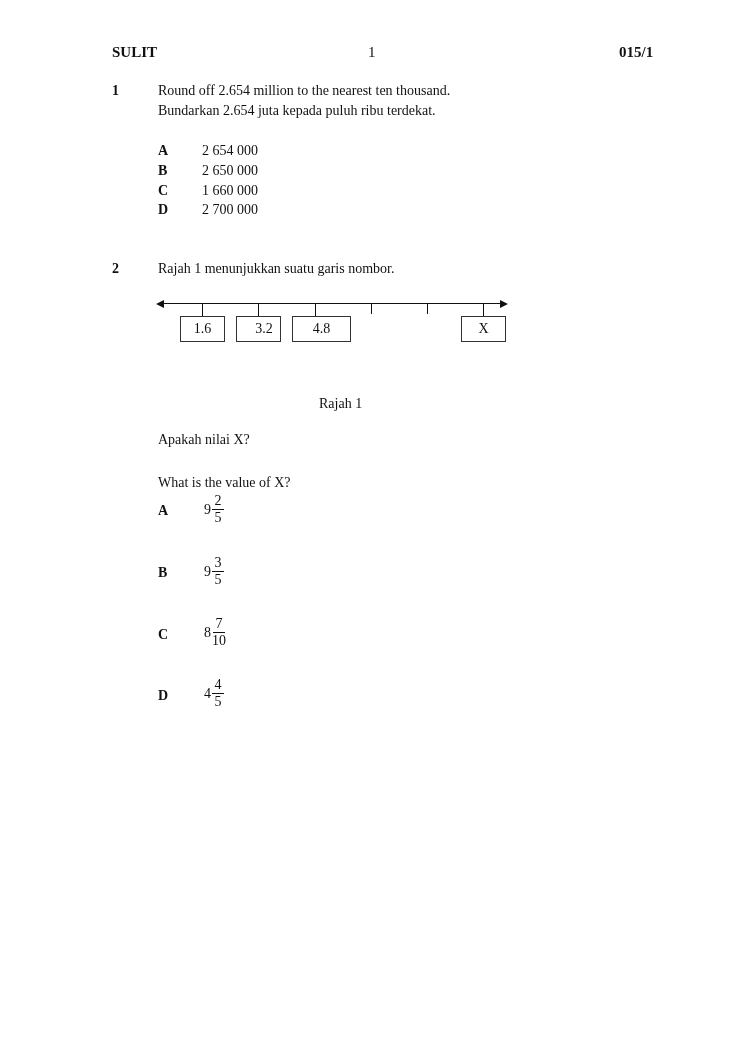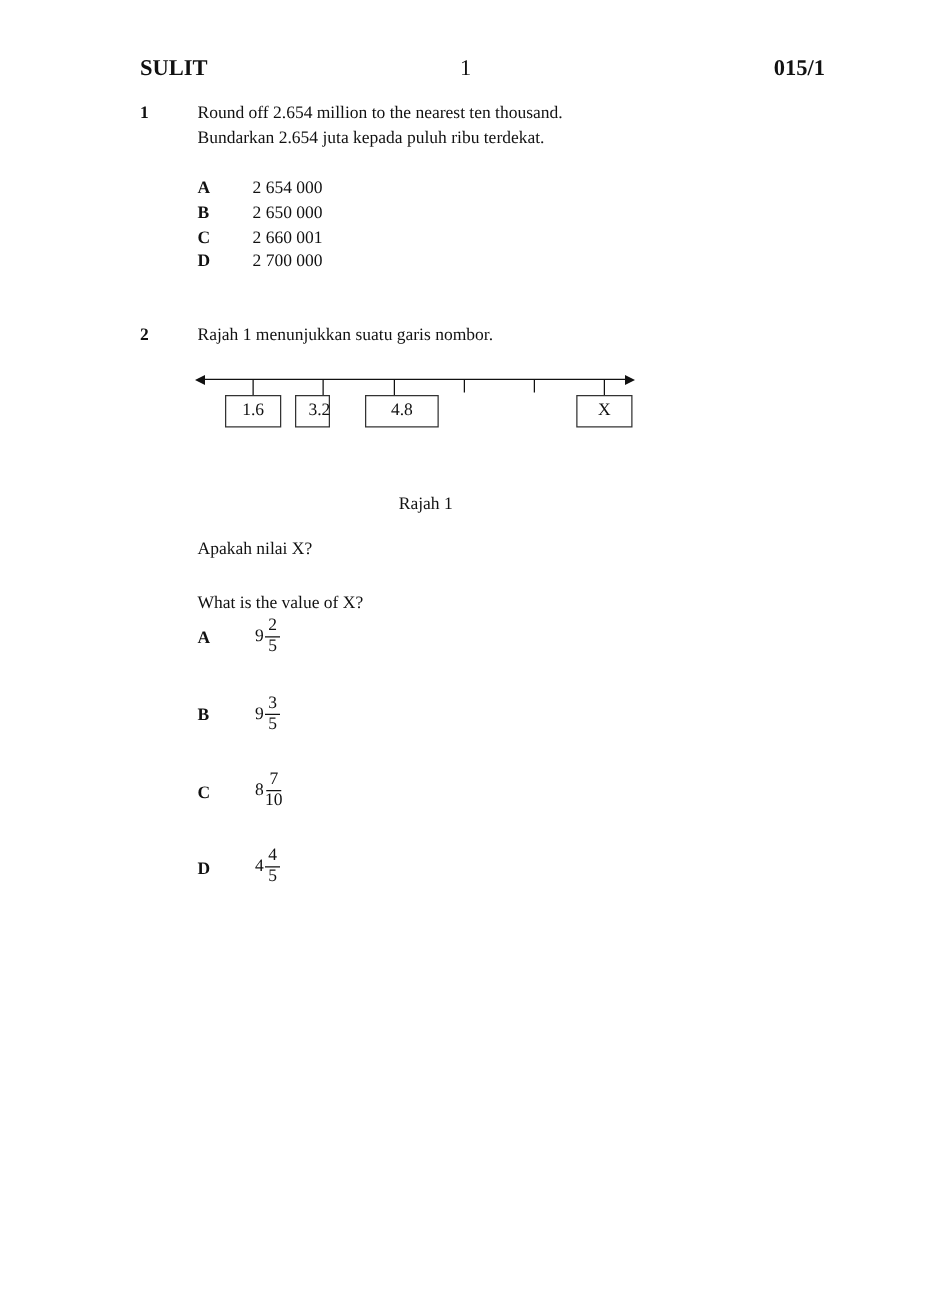--- a/index.html
+++ b/index.html
@@ -2,21 +2,21 @@
 <html><head>
 <meta charset="utf-8">
 <style>
   html, body { margin: 0; padding: 0; background: #ffffff; }
   body {
     width: 744px; height: 1052px; position: relative; overflow: hidden;
     font-family: "Liberation Serif", serif; color: #111; font-size: 14px;
   }
   .abs { position: absolute; white-space: nowrap; }
   .bold { font-weight: bold; }
-  .hdr { top: 44px; font-size: 18px; }
+  .hdr { top: 44px; font-size: 15px; }
   .qnum { font-weight: bold; }
   .opt-letter { font-weight: bold; }
   .line { line-height: 20px; }
 
   
   .nl-axis { position: absolute; left: 162px; top: 303px; width: 342px; height: 1.4px; background: #111; }
   .arrow-l { position: absolute; left: 156px; top: 299.5px; width: 0; height: 0;
     border-top: 4px solid transparent; border-bottom: 4px solid transparent; border-right: 8px solid #111; }
   .arrow-r { position: absolute; left: 500px; top: 299.5px; width: 0; height: 0;
     border-top: 4px solid transparent; border-bottom: 4px solid transparent; border-left: 8px solid #111; }
@@ -40,42 +40,42 @@
 <div class="abs qnum line" style="left:112px; top:81px;">1</div>
 <div class="abs line" style="left:158px; top:81px;">Round off 2.654 million to the nearest ten thousand.</div>
 <div class="abs line" style="left:158px; top:101px;">Bundarkan 2.654 juta kepada puluh ribu terdekat.</div>
 
 <div>
   <div class="abs opt-letter line" style="left:158px; top:141px;">A</div>
   <div class="abs line" style="left:202px; top:141px;">2 654 000</div>
   <div class="abs opt-letter line" style="left:158px; top:161px;">B</div>
   <div class="abs line" style="left:202px; top:161px;">2 650 000</div>
   <div class="abs opt-letter line" style="left:158px; top:181px;">C</div>
-  <div class="abs line" style="left:202px; top:181px;">2 660 001</div>
+  <div class="abs line" style="left:202px; top:181px;">1 660 000</div>
   <div class="abs opt-letter line" style="left:158px; top:200px;">D</div>
   <div class="abs line" style="left:202px; top:200px;">2 700 000</div>
 </div>
 
 <div class="abs qnum line" style="left:112px; top:259px;">2</div>
 <div class="abs line" style="left:158px; top:259px;">Rajah 1 menunjukkan suatu garis nombor.</div>
 
 <div>
   <div class="arrow-l"></div>
   <div class="nl-axis"></div>
   <div class="arrow-r"></div>
 
   <div class="tick" style="left:202px; top:304px; height:12px;"></div>
   <div class="tick" style="left:258px; top:304px; height:12px;"></div>
   <div class="tick" style="left:315px; top:304px; height:12px;"></div>
   <div class="tick" style="left:371px; top:304px; height:10px;"></div>
   <div class="tick" style="left:427px; top:304px; height:10px;"></div>
   <div class="tick" style="left:483px; top:304px; height:12px;"></div>
 
   <div class="nl-box" style="left:180px; width:45px;">1.6</div>
-  <div class="nl-box" style="left:236px; width:28px;padding-left:11px;">3.2</div>
+  <div class="nl-box" style="left:236px; width:45px;padding-left:11px;">3.2</div>
   <div class="nl-box" style="left:292px; width:59px;">4.8</div>
   <div class="nl-box" style="left:461px; width:45px;">X</div>
 </div>
 
 <div class="abs line" style="left:319px; top:394px;">Rajah 1</div>
 
 <div class="abs line" style="left:158px; top:433px;margin-top:40px;">What is the value of  X?</div>
 <div class="abs line" style="left:158px; top:430px;">Apakah nilai X?</div>
 
 <div>

